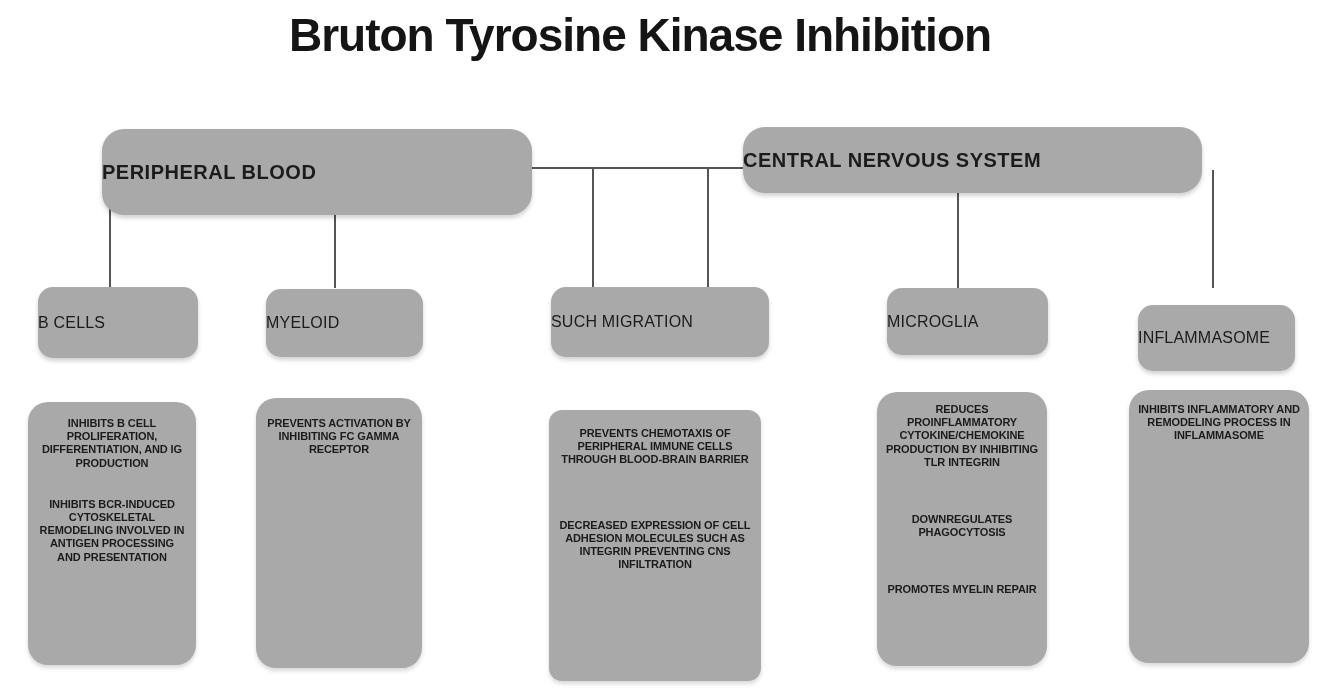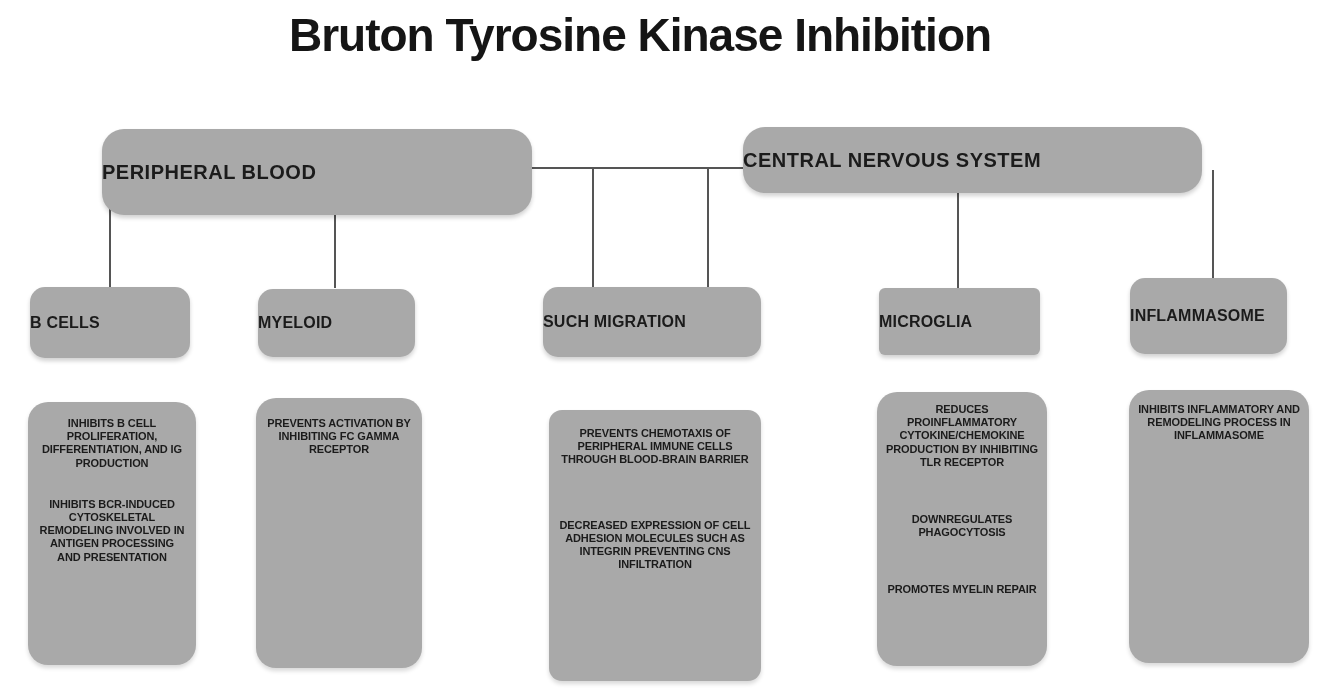--- a/index.html
+++ b/index.html
@@ -34,21 +34,21 @@
     text-align:center;
     z-index:2;
     box-shadow:0 3px 4px rgba(0,0,0,0.18);
   }
   .node.top{
     border-radius:22px;
     font-size:20px;font-weight:bold;letter-spacing:0.5px;
   }
   .node.cat{
     border-radius:15px;
-    font-size:16px;font-weight:bold;letter-spacing:0.2px;
+    font-size:16px;font-weight:normal;letter-spacing:0.2px;margin-left:8px;
   }
   .detail{
     position:absolute;
     background:var(--box-fill);
     color:var(--text);
     border-radius:20px;
     z-index:2;
     display:flex;flex-direction:column;align-items:stretch;
     text-align:center;
     font-size:11px;font-weight:bold;line-height:1.2;letter-spacing:-0.1px;
@@ -69,22 +69,22 @@
   #ln-v-myeloid{left:334px;top:170px;height:118px;}
   #ln-v-cm-left{left:592px;top:168px;height:120px;}
   #ln-v-cm-right{left:707px;top:168px;height:120px;}
   #ln-v-microglia{left:957px;top:170px;height:118px;}
   #ln-v-inflammasome{left:1212px;top:170px;height:118px;}
 
   
   #nd-bcells{left:30px;top:287px;width:160px;height:71px;}
   #nd-myeloid{left:258px;top:289px;width:157px;height:68px;}
   #nd-cm{left:543px;top:287px;width:218px;height:70px;}
-  #nd-microglia{left:879px;top:288px;width:161px;height:67px;border-radius:6px;}
-  #nd-inflammasome{left:1130px;top:278px;width:157px;height:76px;}
+  #nd-microglia{left:879px;top:288px;width:161px;height:67px;}
+  #nd-inflammasome{left:1130px;top:305px;width:157px;height:66px;}
 
   
   #det-bcells{left:28px;top:402px;width:168px;height:263px;padding:15px 9px;gap:28px;}
   #det-myeloid{left:256px;top:398px;width:166px;height:270px;padding:19px 8px;}
   #det-cm{left:549px;top:410px;width:212px;height:271px;padding:17px 8px;gap:52px;border-radius:13px;}
   #det-microglia{left:877px;top:392px;width:170px;height:274px;padding:11px 8px;gap:44px;}
   #det-inflammasome{left:1129px;top:390px;width:180px;height:273px;padding:13px 6px;}
 </style>
 </head>
 <body>
@@ -132,21 +132,21 @@
   <div class="detail" id="det-myeloid">
     <p>PREVENTS ACTIVATION BY INHIBITING FC GAMMA RECEPTOR</p>
   </div>
 
   <div class="detail" id="det-cm">
     <p>PREVENTS CHEMOTAXIS OF PERIPHERAL IMMUNE CELLS THROUGH BLOOD-BRAIN BARRIER</p>
     <p>DECREASED EXPRESSION OF CELL ADHESION MOLECULES SUCH AS INTEGRIN PREVENTING CNS INFILTRATION</p>
   </div>
 
   <div class="detail" id="det-microglia">
-    <p>REDUCES PROINFLAMMATORY CYTOKINE/CHEMOKINE PRODUCTION BY INHIBITING TLR RECEPTOR</p>
+    <p>REDUCES PROINFLAMMATORY CYTOKINE/CHEMOKINE PRODUCTION BY INHIBITING TLR INTEGRIN</p>
     <p>DOWNREGULATES PHAGOCYTOSIS</p>
     <p>PROMOTES MYELIN REPAIR</p>
   </div>
 
   <div class="detail" id="det-inflammasome">
     <p>INHIBITS INFLAMMATORY AND REMODELING PROCESS IN INFLAMMASOME</p>
   </div>
 
 </div>
 

